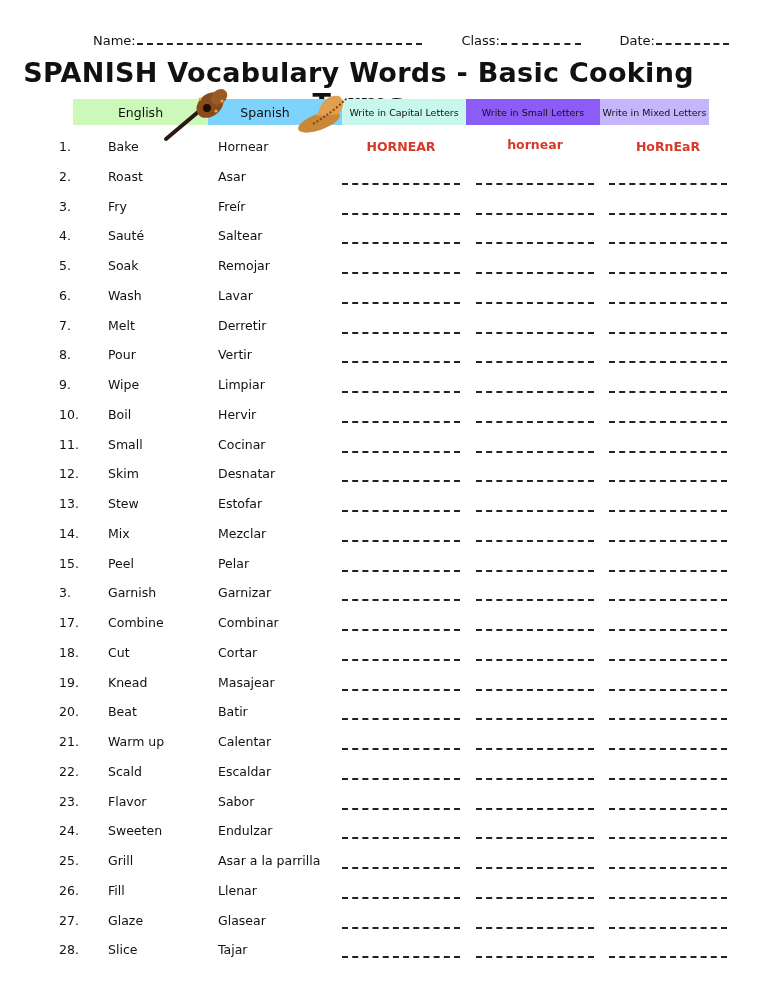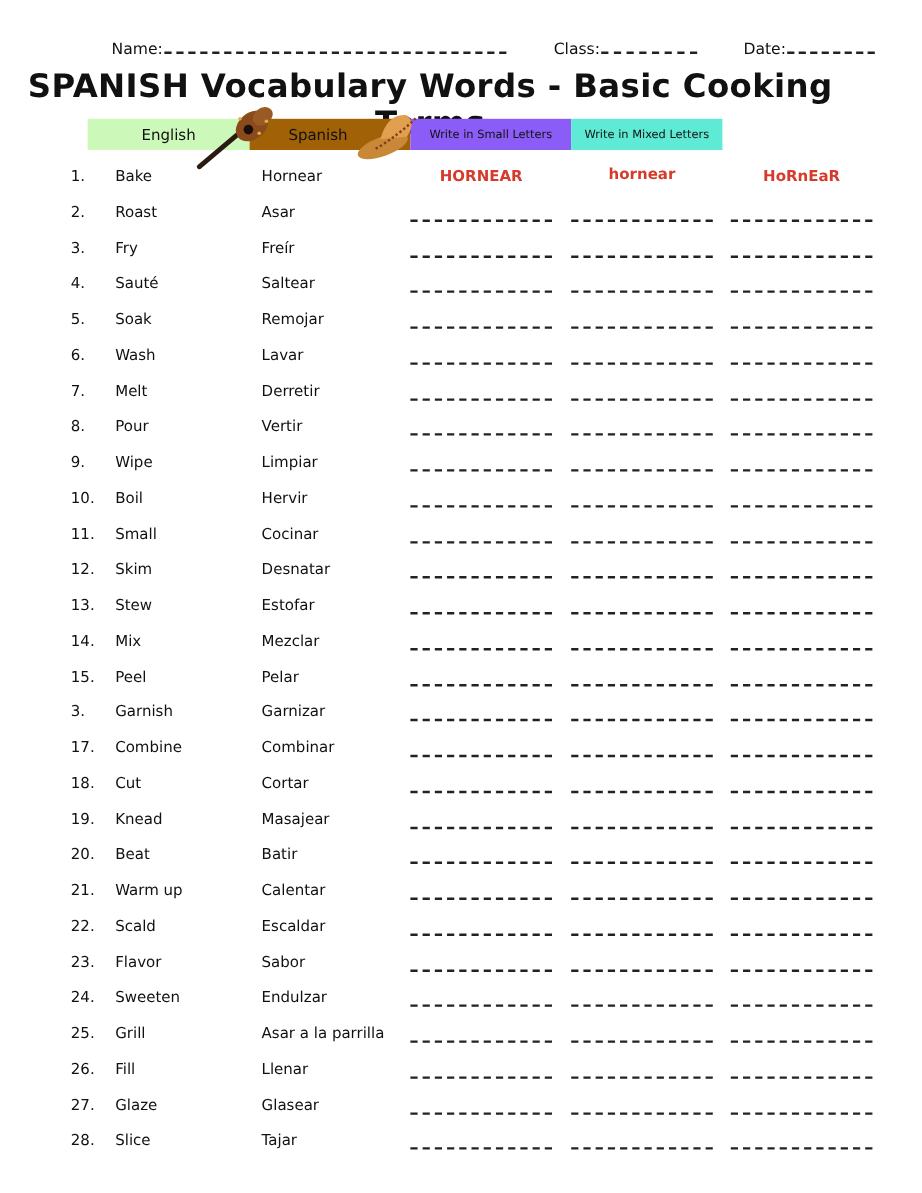--- a/index.html
+++ b/index.html
@@ -16,31 +16,31 @@
   .title {
     position: absolute; left: 0; top: 57px; width: 717px; text-align: center;
     font-size: 27px; font-weight: bold; letter-spacing: 0.3px;
   }
   .header-row {
     position: absolute; left: 73px; top: 99px; height: 26px; display: flex;
   }
   .hcell { height: 26px; display: flex; align-items: center; justify-content: center; font-size: 9.5px; }
   .hcell.big { font-size: 12.5px; }
   .hc-english { width: 135px; background: #ccf9b9; }
-  .hc-spanish { width: 134px; background: #a16207; padding-left: 0; }
+  .hc-spanish { width: 134px; background: #7dd3fc; padding-left: 0; }
   .hc-cap { width: 124px; background: #c8f7ee; }
   .hc-small { width: 134px; background: #8b5cf6; }
-  .hc-mixed { width: 126px; background: #5eead4; }
+  .hc-mixed { width: 109px; background: #c4b5fd; }
   .guitar { position: absolute; left: 160px; top: 87px; width: 70px; height: 58px; }
   .sombrero { position: absolute; left: 293px; top: 90px; width: 58px; height: 44px; }
   .rows { position: absolute; left: 0; top: 135px; width: 768px; }
   .row { position: relative; height: 29.75px; font-size: 12.5px; }
   .row span { position: absolute; top: 4px; white-space: nowrap; }
   .num { left: 59px; }
-  .eng { left: 96px; }
+  .eng { left: 108px; }
   .spa { left: 218px; }
   .blank-line { position: absolute; top: 18px; height: 0; border-bottom: 2px dashed #222; }
   .b1 { left: 342px; width: 118px; }
   .b2 { left: 476px; width: 118px; }
   .b3 { left: 609px; width: 118px; }
   .example { position: absolute; top: 4px; color: #d63a2a; font-weight: bold; font-size: 12.5px; text-align: center; }
   .ex1 { left: 342px; width: 118px; }
   .ex2 { left: 476px; width: 118px; top: 2px !important; }
   .ex3 { left: 609px; width: 118px; }
 </style>
@@ -56,20 +56,21 @@
   <span class="blank" style="width:90px"></span>
 </div>
 
 <div class="title">SPANISH Vocabulary Words - Basic Cooking Terms</div>
 
 <div class="header-row">
   <div class="hcell big hc-english">English</div>
   <div class="hcell big hc-spanish">
       <span style="margin-left:-20px">Spanish</span>
     </div>
+  <div class="hcell hc-cap">Write in Capital Letters</div>
   <div class="hcell hc-small">Write in Small Letters</div>
   <div class="hcell hc-mixed">Write in Mixed Letters</div>
 </div>
 
 <svg class="guitar" viewBox="0 0 70 58">
   <line x1="6" y1="52" x2="44" y2="20" stroke="#2a1a10" stroke-width="4" stroke-linecap="round"></line>
   <ellipse cx="50" cy="18" rx="15" ry="11" fill="#8a4a1c" transform="rotate(-40 50 18)"></ellipse>
   <ellipse cx="59" cy="10" rx="9" ry="7" fill="#9a5a24" transform="rotate(-40 59 10)"></ellipse>
   <circle cx="47" cy="21" r="4" fill="#1a0f08"></circle>
   <circle cx="56" cy="24" r="1.5" fill="#e0b040"></circle>

